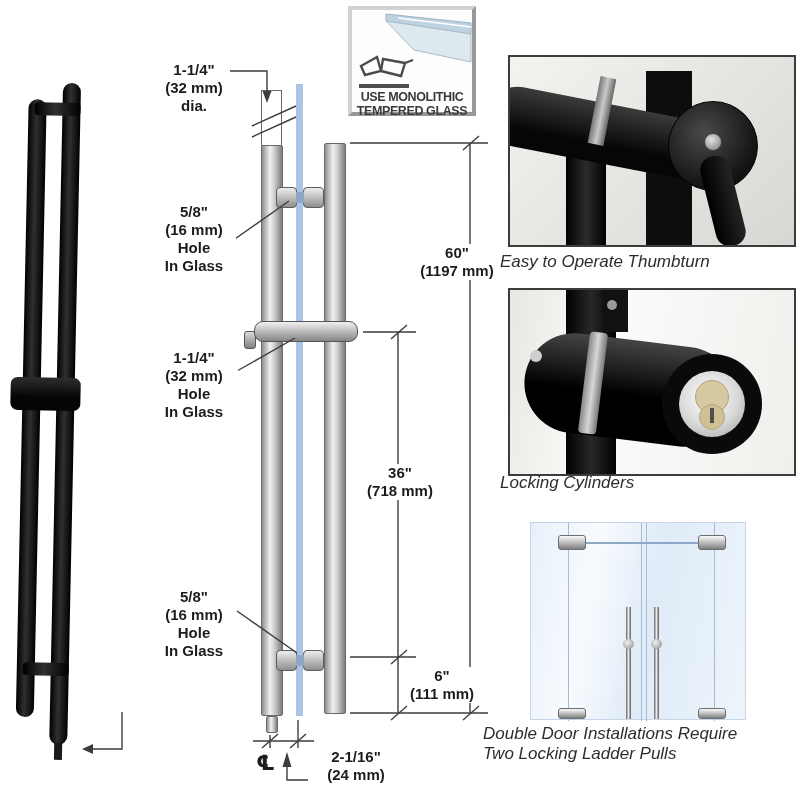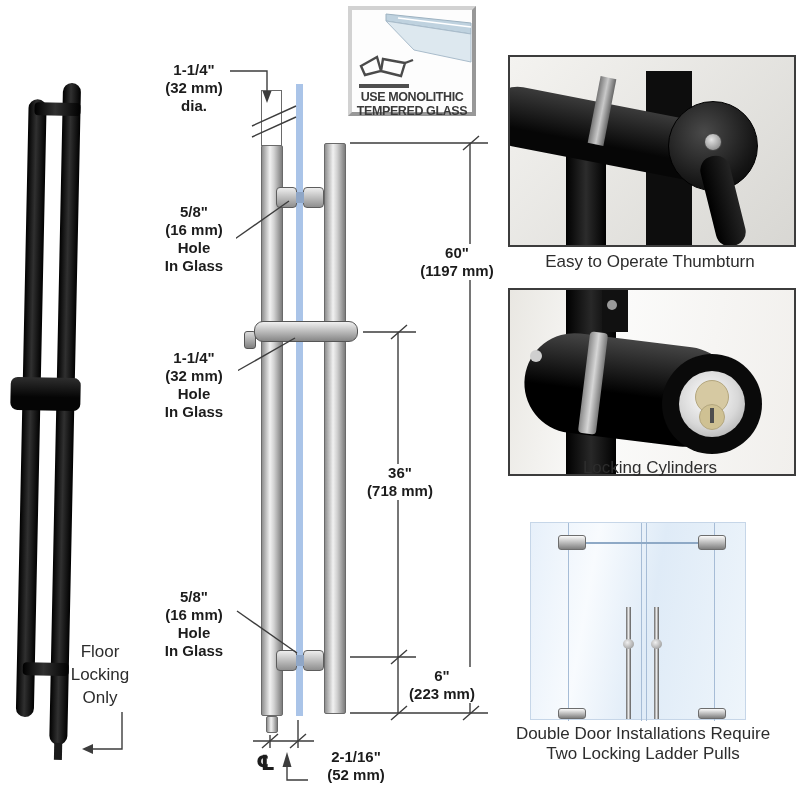--- a/index.html
+++ b/index.html
@@ -1,20 +1,20 @@
 <!DOCTYPE html>
 <html><head>
 <meta charset="utf-8">
 <style>
   html,body{margin:0;padding:0;background:#fff;}
   #stage{position:relative;width:800px;height:800px;background:#fff;overflow:hidden;
          font-family:"Liberation Sans",sans-serif;}
   .abs{position:absolute;}
   .dimtext{font-weight:bold;font-size:15px;line-height:18px;color:#1c1c1c;text-align:center;background:#fff;}
-  .cap{font-size:17px;color:#2d2d2d;text-align:center;line-height:20px;}
+  .cap{font-size:17px;color:#2d2d2d;line-height:20px;font-style:italic;}
   .tube{background:linear-gradient(90deg,#8f8f8f,#f1f1f1 40%,#d2d2d2 60%,#7d7d7d);border:1px solid #6a6a6a;border-radius:2px;box-sizing:border-box;}
   .washer{background:linear-gradient(180deg,#ededed,#8f8f8f);border:1px solid #5d5d5d;border-radius:4px;box-sizing:border-box;}
   .pbar{background:linear-gradient(90deg,#000,#303030 45%,#000);border-radius:9px;}
   .photo{border:2px solid #3c3c3c;overflow:hidden;box-sizing:border-box;}
   .fit{background:linear-gradient(180deg,#fbfbfb,#7f7f7f);border:1px solid #6d6d6d;border-radius:3px;box-sizing:border-box;}
   .doorline{background:#a6bcd6;}
   .handlebar{background:linear-gradient(90deg,#666,#e9e9e9 50%,#555);}
 </style>
 </head>
 <body>
@@ -23,25 +23,20 @@
 
   <div class="abs" style="left:10px;top:75px;width:120px;height:690px;transform:rotate(1.2deg);">
     <div class="abs pbar" style="left:12px;top:25px;width:18px;height:618px;"></div>
     <div class="abs pbar" style="left:46px;top:8px;width:18px;height:662px;"></div>
     <div class="abs pbar" style="left:18px;top:28px;width:46px;height:13px;border-radius:4px;"></div>
     <div class="abs pbar" style="left:18px;top:588px;width:46px;height:13px;border-radius:4px;"></div>
     <div class="abs" style="left:0px;top:303px;width:70px;height:33px;border-radius:7px;background:linear-gradient(180deg,#2e2e2e,#050505 60%);"></div>
     <div class="abs" style="left:51px;top:668px;width:8px;height:17px;background:#1a1a1a;"></div>
   </div>
 
-  <div class="abs cap" style="left:55px;top:640px;width:90px;font-size:17px;line-height:23px;">
-    <div>Floor</div>
-    <div>Locking</div>
-    <div>Only</div>
-  </div>
 
   <div class="abs" style="left:296px;top:84px;width:7px;height:632px;background:#aac4e8;"></div>
 
   <div class="abs" style="left:261px;top:90px;width:21px;height:56px;border:1px solid #6a6a6a;background:#fff;box-sizing:border-box;"></div>
 
   <div class="abs tube" style="left:261px;top:145px;width:22px;height:571px;"></div>
   <div class="abs tube" style="left:324px;top:143px;width:22px;height:571px;"></div>
   <div class="abs tube" style="left:266px;top:716px;width:12px;height:17px;"></div>
 
   <div class="abs" style="left:276px;top:187px;width:48px;height:21px;">
@@ -124,26 +119,26 @@
     <div>(1197 mm)</div>
   </div>
 
   <div class="abs dimtext" style="left:352px;top:464px;width:96px;">
     <div>36"</div>
     <div>(718 mm)</div>
   </div>
 
   <div class="abs dimtext" style="left:400px;top:667px;width:84px;">
     <div>6"</div>
-    <div>(223 mm)</div>
+    <div>(111 mm)</div>
   </div>
 
   <div class="abs dimtext" style="left:306px;top:748px;width:100px;background:none;">
     <div>2-1/16"</div>
-    <div>(52 mm)</div>
+    <div>(24 mm)</div>
   </div>
 
   <div class="abs" style="left:256px;top:751px;font-family:'DejaVu Sans',sans-serif;font-size:21px;font-weight:bold;color:#1c1c1c;">℄</div>
 
   <div class="abs" style="left:348px;top:6px;width:128px;height:110px;box-sizing:border-box;
               border:4px solid;border-color:#d2d2d2 #989898 #989898 #d2d2d2;background:#fdfdfd;">
     <svg class="abs" width="120" height="64" style="left:0;top:0;">
       <polygon points="34,4 119,13 119,24 34,11" fill="#bfd2df" stroke="#9db2c1" stroke-width="1"></polygon>
       <polygon points="34,11 119,24 119,52 62,40" fill="#dde8ef" stroke="#a9bccb" stroke-width="1"></polygon>
       <line x1="46" y1="8" x2="119" y2="17" stroke="#ffffff" stroke-width="1.5"></line>
@@ -177,21 +172,21 @@
     <div class="abs" style="left:97px;top:10px;width:10px;height:10px;border-radius:50%;background:#9a9a9a;"></div>
     <div class="abs" style="left:14px;top:50px;width:212px;height:100px;border-radius:50px;transform:rotate(7deg);background:linear-gradient(180deg,#454545,#000 55%);"></div>
     <div class="abs" style="left:74px;top:42px;width:18px;height:102px;border-radius:4px;transform:rotate(7deg);background:linear-gradient(90deg,#888,#d6d6d6 50%,#777);"></div>
     <div class="abs" style="left:20px;top:60px;width:12px;height:12px;border-radius:50%;background:#cfcfcf;"></div>
     <div class="abs" style="left:152px;top:64px;width:100px;height:100px;border-radius:50%;background:#0a0a0a;"></div>
     <div class="abs" style="left:169px;top:81px;width:66px;height:66px;border-radius:50%;background:radial-gradient(circle at 45% 40%,#fff,#d8d8d8 55%,#9c9c9c);"></div>
     <div class="abs" style="left:185px;top:90px;width:34px;height:34px;border-radius:50%;background:#d6c9a2;border:1px solid #b3a67e;box-sizing:border-box;"></div>
     <div class="abs" style="left:189px;top:114px;width:26px;height:26px;border-radius:50%;background:#cfc193;border:1px solid #b3a67e;box-sizing:border-box;"></div>
     <div class="abs" style="left:200px;top:118px;width:4px;height:15px;background:#4e4e4e;"></div>
   </div>
-  <div class="abs cap" style="left:500px;top:458px;width:300px;">Locking Cylinders</div>
+  <div class="abs cap" style="left:500px;top:473px;width:300px;">Locking Cylinders</div>
 
   <div class="abs" style="left:530px;top:522px;width:216px;height:198px;box-sizing:border-box;border:1px solid #c6d6e8;
               background:linear-gradient(100deg,#e7f0fa 0%,#f8fbfe 28%,#dfebf7 55%,#eef5fb 100%);">
     <div class="abs doorline" style="left:37px;top:0;width:1px;height:198px;"></div>
     <div class="abs doorline" style="left:183px;top:0;width:1px;height:198px;"></div>
     <div class="abs doorline" style="left:110px;top:0;width:1px;height:198px;"></div>
     <div class="abs doorline" style="left:115px;top:0;width:1px;height:198px;"></div>
     <div class="abs" style="left:42px;top:19px;width:140px;height:2px;background:#8ea9c6;"></div>
     <div class="abs fit" style="left:27px;top:12px;width:28px;height:15px;"></div>
     <div class="abs fit" style="left:167px;top:12px;width:28px;height:15px;"></div>

